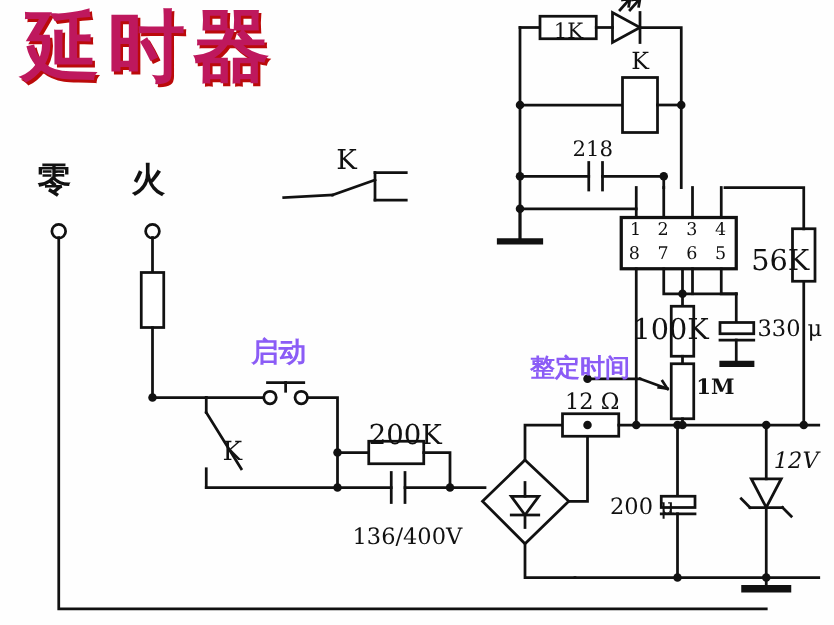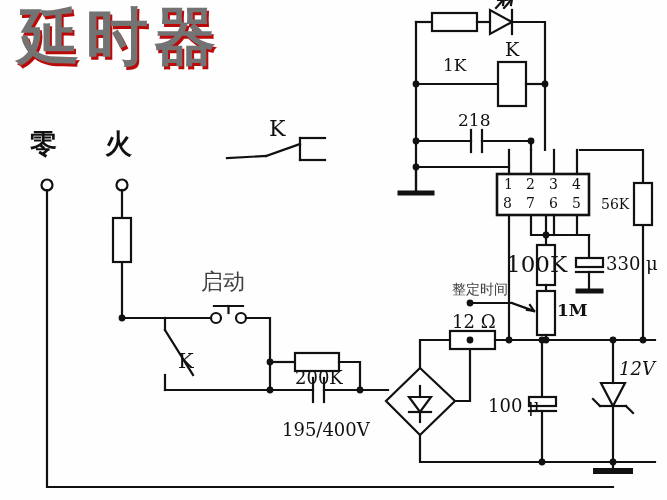--- a/index.html
+++ b/index.html
@@ -2,28 +2,28 @@
 <html><head>
 <meta charset="utf-8">
 <style>
   html,body{margin:0;padding:0;background:#fff;}
   body{width:667px;height:500px;font-family:"Liberation Sans",sans-serif;}
   #stage{position:relative;width:667px;height:500px;background:#fefefe;overflow:hidden;}
   svg{position:absolute;left:0;top:0;}
   .title{
     position:absolute;left:18px;top:6px;
     font-family:"DejaVu Sans",sans-serif;
-    font-size:62px;font-weight:bold;color:#737373;
+    font-size:62px;font-weight:bold;color:#be185d;
     letter-spacing:6px;line-height:1;
     text-shadow:2px 3px 0 #bb0a0a;
     white-space:nowrap;
   }
   .lbl{position:absolute;font-family:"DejaVu Sans",sans-serif;color:#111;white-space:nowrap;}
   .cn{font-family:"DejaVu Sans",sans-serif;font-weight:bold;}
-  .blue{color:#404040;font-weight:normal;}
+  .blue{color:#8b5cf6;font-weight:bold;}
   .serif{font-family:"DejaVu Serif",serif;}
 </style>
 </head>
 <body>
 
 <div id="stage">
 
   <svg width="667" height="500">
     <g stroke="#111" stroke-width="2.2" fill="none" stroke-linecap="square">
 
@@ -173,41 +173,41 @@
 
   <div class="lbl cn" style="left:30px;top:126px;font-size:27px;">零</div>
   <div class="lbl cn" style="left:105px;top:126px;font-size:27px;">火</div>
 
   <div class="lbl serif" style="left:269px;top:116px;font-size:22px;">K</div>
 
   <div class="lbl cn blue" style="left:201px;top:267px;font-size:22px;">启动</div>
 
   <div class="lbl serif" style="left:178px;top:349px;font-size:21px;">K</div>
 
-  <div class="lbl serif" style="left:295px;top:336px;font-size:18px;margin-top:31px;">200K</div>
-  <div class="lbl serif" style="left:282px;top:419px;font-size:18px;">195/400V</div>
-
-  <div class="lbl serif" style="left:443px;top:15px;font-size:17px;margin-top:40px;">1K</div>
+  <div class="lbl serif" style="left:295px;top:336px;font-size:22px;">200K</div>
+  <div class="lbl serif" style="left:282px;top:419px;font-size:18px;">136/400V</div>
+
+  <div class="lbl serif" style="left:443px;top:15px;font-size:17px;">1K</div>
   <div class="lbl serif" style="left:505px;top:38px;font-size:19px;">K</div>
   <div class="lbl serif" style="left:458px;top:110px;font-size:17px;">218</div>
 
 
   <div class="lbl serif" style="left:504px;top:176px;font-size:14px;">1</div>
   <div class="lbl serif" style="left:526px;top:176px;font-size:14px;">2</div>
   <div class="lbl serif" style="left:549px;top:176px;font-size:14px;">3</div>
   <div class="lbl serif" style="left:572px;top:176px;font-size:14px;">4</div>
   <div class="lbl serif" style="left:503px;top:195px;font-size:14px;">8</div>
   <div class="lbl serif" style="left:526px;top:195px;font-size:14px;">7</div>
   <div class="lbl serif" style="left:549px;top:195px;font-size:14px;">6</div>
   <div class="lbl serif" style="left:572px;top:195px;font-size:14px;">5</div>
 
-  <div class="lbl serif" style="left:601px;top:196px;font-size:14px;">56K</div>
+  <div class="lbl serif" style="left:601px;top:196px;font-size:23px;">56K</div>
   <div class="lbl serif" style="left:506px;top:251px;font-size:23px;">100K</div>
   <div class="lbl serif" style="left:557px;top:300px;font-size:17px;font-weight:bold;">1M</div>
   <div class="lbl serif" style="left:606px;top:253px;font-size:18px;">330 μ</div>
 
-  <div class="lbl cn blue" style="left:424px;top:281px;font-size:14px;margin-left:28px;">整定时间</div>
+  <div class="lbl cn blue" style="left:424px;top:281px;font-size:20px;">整定时间</div>
 
   <div class="lbl serif" style="left:452px;top:311px;font-size:18px;">12 Ω</div>
-  <div class="lbl serif" style="left:488px;top:395px;font-size:18px;">100 μ</div>
+  <div class="lbl serif" style="left:488px;top:395px;font-size:18px;">200 μ</div>
   <div class="lbl serif" style="left:619px;top:358px;font-size:18px;font-style:italic;">12V</div>
 
 </div>
 
 </body></html>

